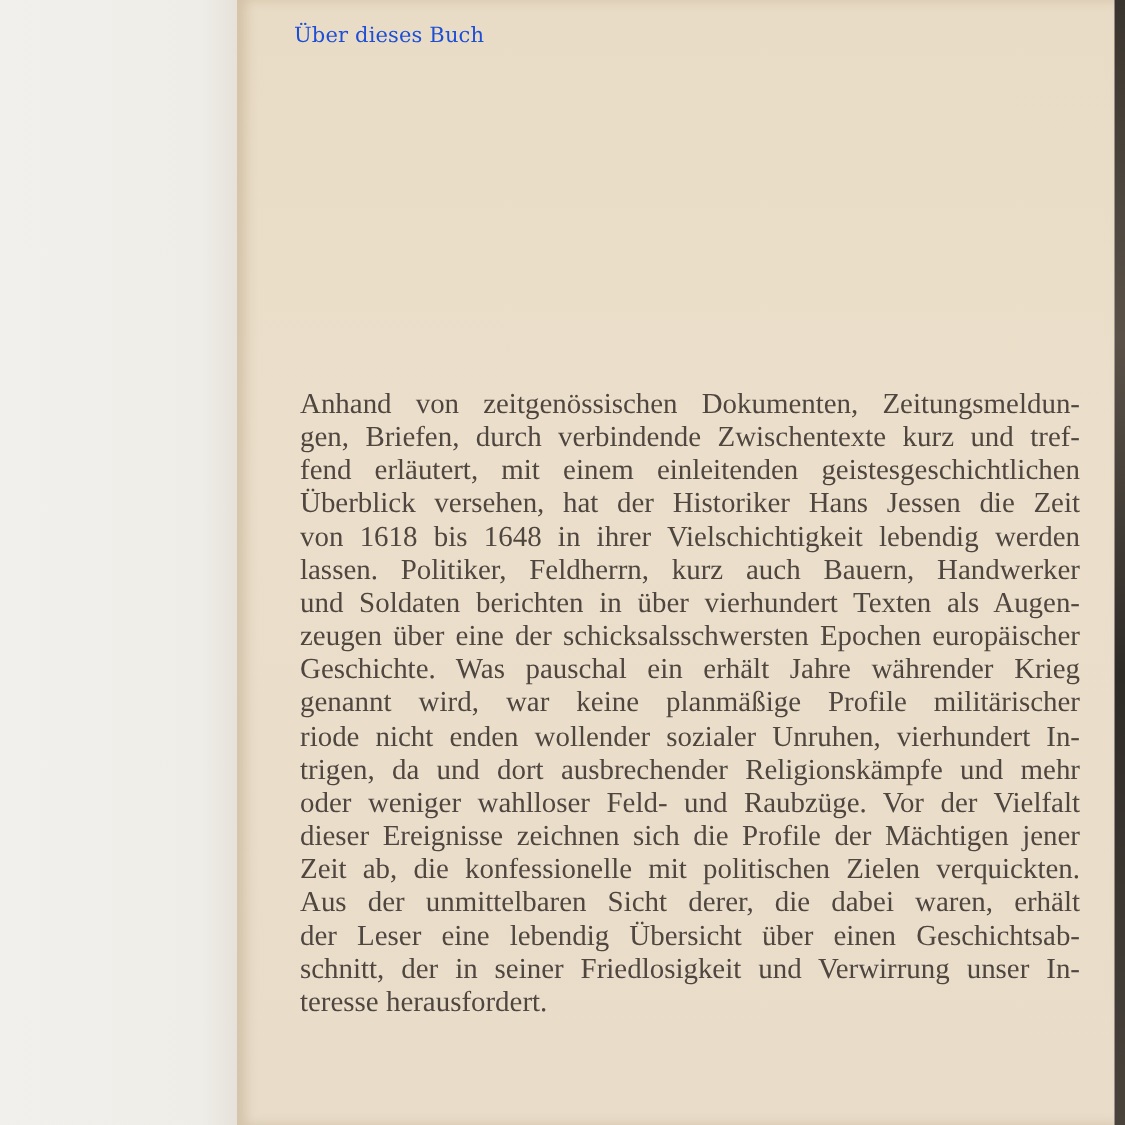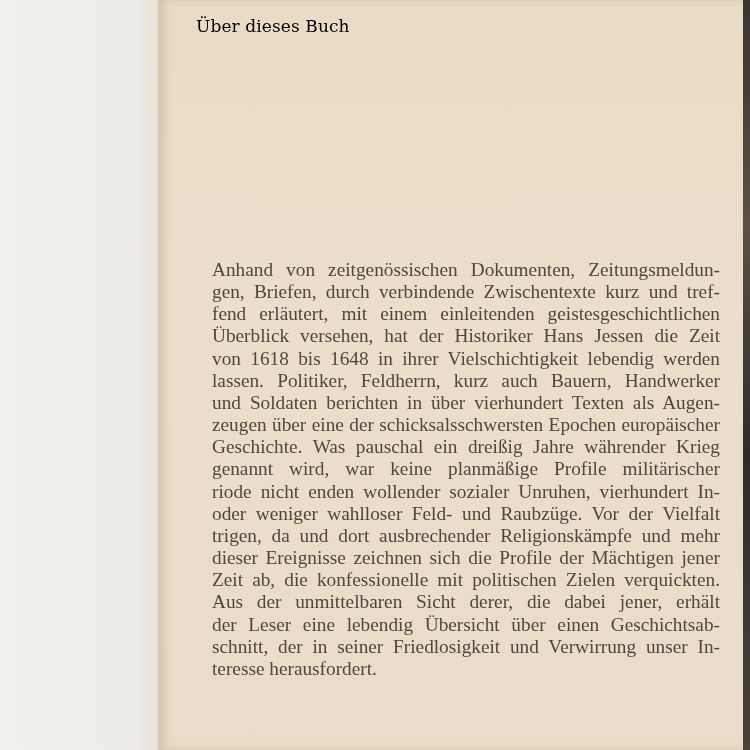--- a/index.html
+++ b/index.html
@@ -5,48 +5,48 @@
   html, body { margin:0; padding:0; }
   body { width:750px; height:750px; overflow:hidden; position:relative; background:#efece6; }
   .left-sheet { position:absolute; left:0; top:0; width:158px; height:750px;
     background:linear-gradient(90deg,#f2f0ec 0%,#efede8 85%,#e6e2da 100%); }
   .page { position:absolute; left:158px; top:0; width:585px; height:750px;
     background:linear-gradient(180deg,#e9dcc6 0%,#ebdfcb 40%,#e9ddca 100%);
     box-shadow: inset 6px 0 8px rgba(150,120,80,0.25); }
   .right-edge { position:absolute; left:743px; top:0; width:7px; height:750px;
     background:linear-gradient(180deg,#3a342e,#5a5249 30%,#2e2a26 60%,#4a433c); }
   .heading { position:absolute; left:196px; top:16px; font-family:"DejaVu Serif", serif;
-    font-size:17px; color:#000000; letter-spacing:0.1px; }
+    font-size:14px; color:#1d4ed8; letter-spacing:0.1px; }
   .body-text { position:absolute; left:200px; top:259px; width:520px;
     font-family:"Liberation Serif", serif; font-size:19.3px; line-height:22.15px; color:#4f4640; }
-  .line { display:block; white-space:nowrap; text-align:justify; text-align-last:justify;margin-left:12px; }
+  .line { display:block; white-space:nowrap; text-align:justify; text-align-last:justify; }
   .line.last { text-align-last:left; }
 </style>
 </head>
 <body>
 
 <div class="left-sheet"></div>
 <div class="page"></div>
 <div class="right-edge"></div>
 
 <div class="heading">Über dieses Buch</div>
 
 <div class="body-text">
   <span class="line">Anhand von zeitgenössischen Dokumenten, Zeitungsmeldun-</span>
   <span class="line">gen, Briefen, durch verbindende Zwischentexte kurz und tref-</span>
   <span class="line">fend erläutert, mit einem einleitenden geistesgeschichtlichen</span>
   <span class="line">Überblick versehen, hat der Historiker Hans Jessen die Zeit</span>
   <span class="line">von 1618 bis 1648 in ihrer Vielschichtigkeit lebendig werden</span>
   <span class="line">lassen. Politiker, Feldherrn, kurz auch Bauern, Handwerker</span>
   <span class="line">und Soldaten berichten in über vierhundert Texten als Augen-</span>
   <span class="line">zeugen über eine der schicksalsschwersten Epochen europäischer</span>
-  <span class="line">Geschichte. Was pauschal ein dreißig Jahre währender Krieg</span>
+  <span class="line">Geschichte. Was pauschal ein erhält Jahre währender Krieg</span>
   <span class="line">genannt wird, war keine planmäßige Profile militärischer</span>
   <span class="line">riode nicht enden wollender sozialer Unruhen, vierhundert In-</span>
+  <span class="line">trigen, da und dort ausbrechender Religionskämpfe und mehr</span>
   <span class="line">oder weniger wahlloser Feld- und Raubzüge. Vor der Vielfalt</span>
-  <span class="line">trigen, da und dort ausbrechender Religionskämpfe und mehr</span>
   <span class="line">dieser Ereignisse zeichnen sich die Profile der Mächtigen jener</span>
   <span class="line">Zeit ab, die konfessionelle mit politischen Zielen verquickten.</span>
-  <span class="line">Aus der unmittelbaren Sicht derer, die dabei jener, erhält</span>
+  <span class="line">Aus der unmittelbaren Sicht derer, die dabei waren, erhält</span>
   <span class="line">der Leser eine lebendig Übersicht über einen Geschichtsab-</span>
   <span class="line">schnitt, der in seiner Friedlosigkeit und Verwirrung unser In-</span>
   <span class="line last">teresse herausfordert.</span>
 </div>
 
 </body></html>

